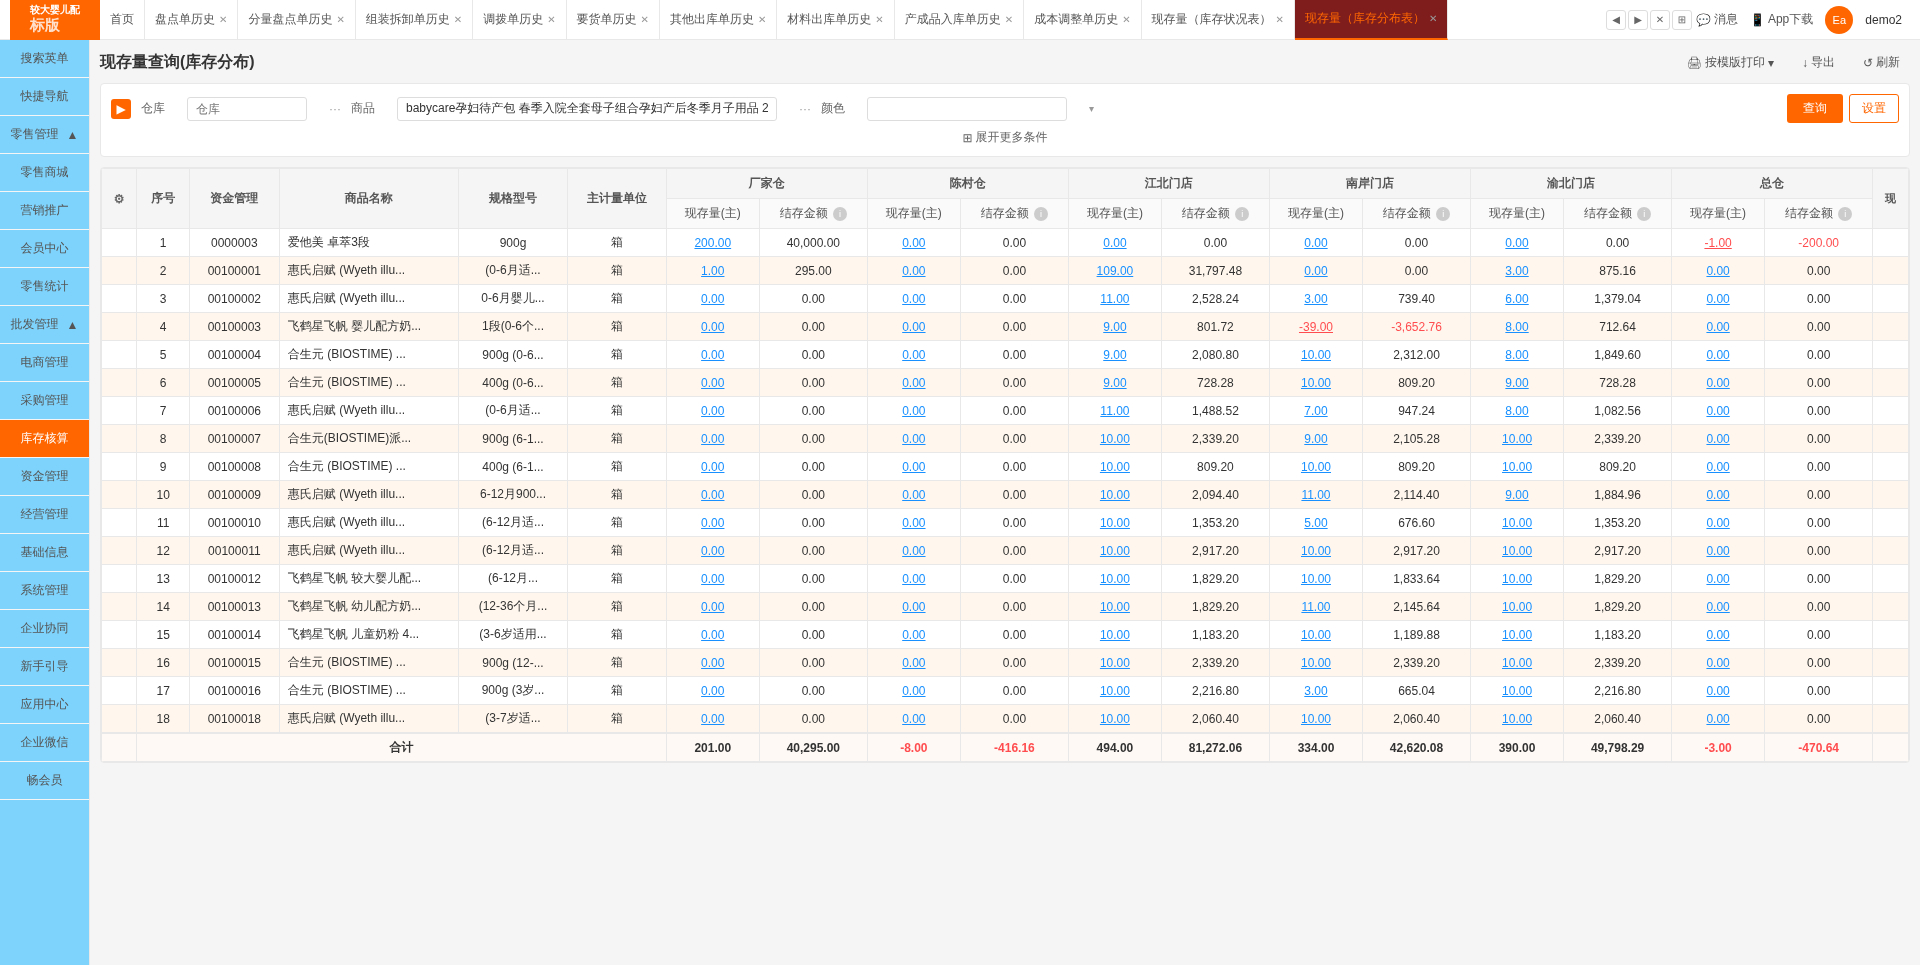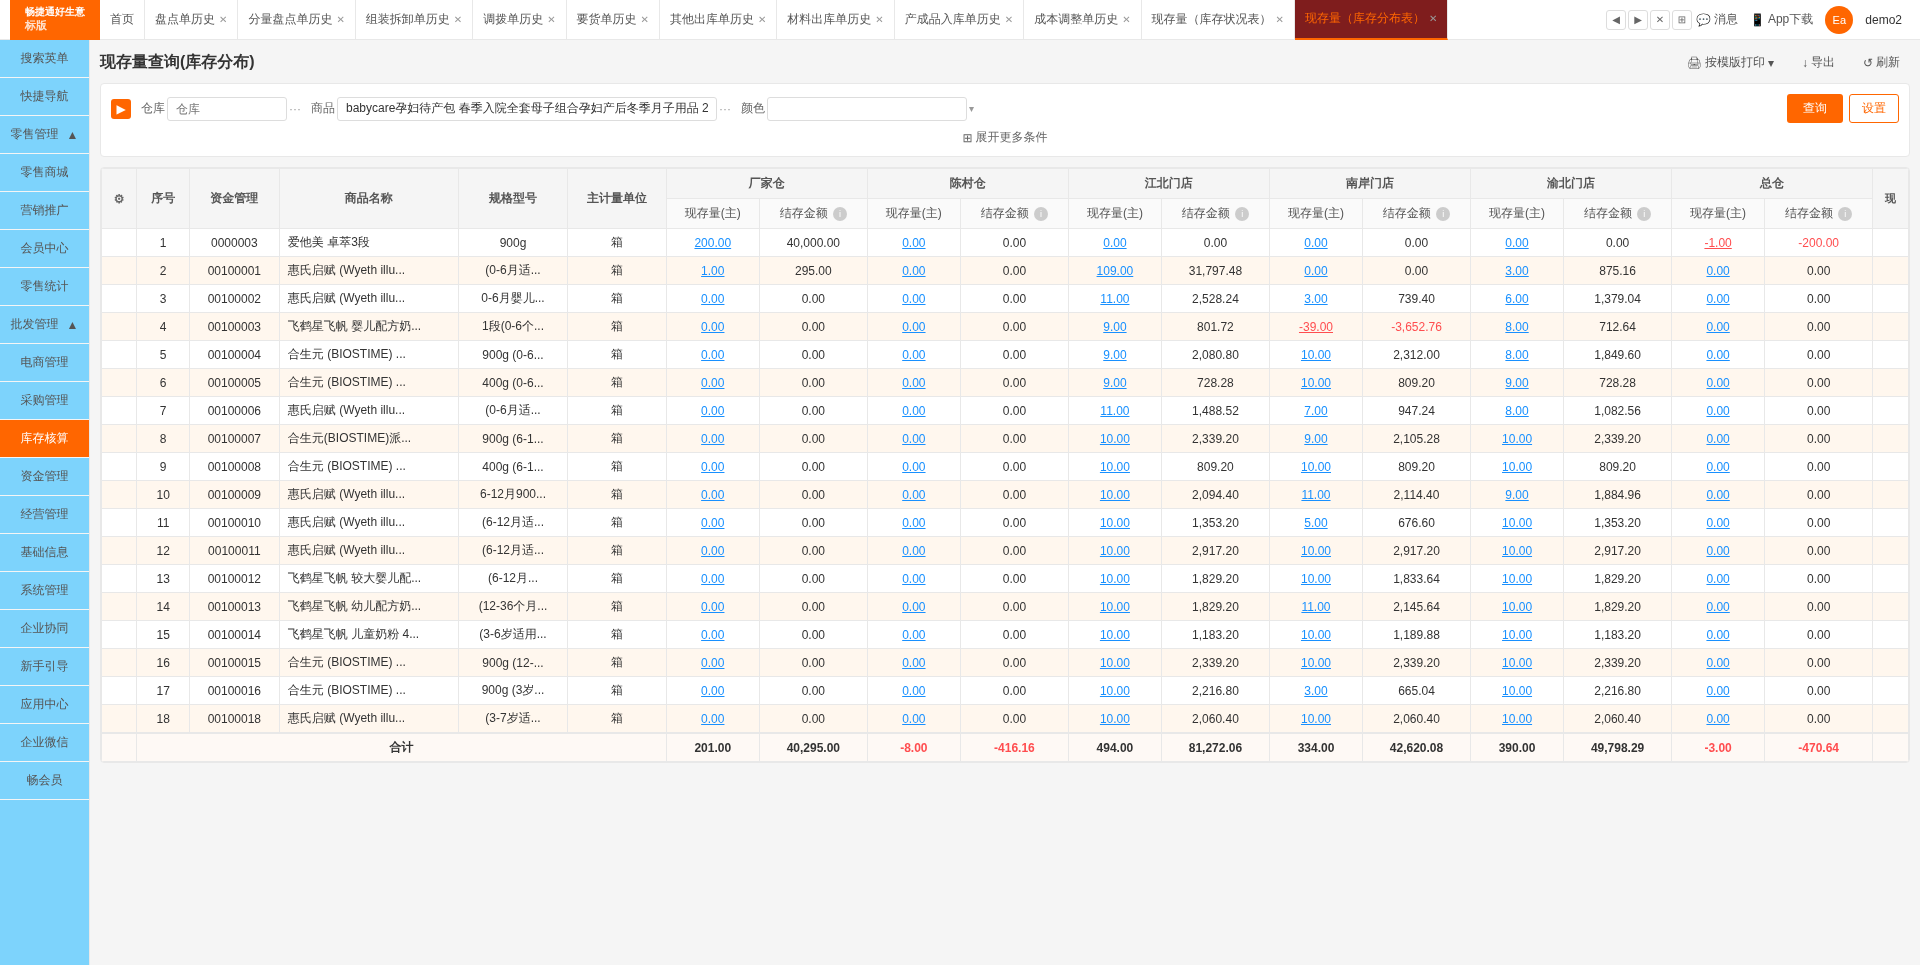--- a/index.html
+++ b/index.html
@@ -146,21 +146,21 @@
     }
     .filter-row {
       display: flex;
       align-items: center;
       gap: 10px;
       flex-wrap: wrap;
     }
     .filter-group {
       display: flex;
       align-items: center;
-      gap: 2px;
+      gap: 22px;
     }
     .filter-label {
       color: #666;
       white-space: nowrap;
       font-size: 12px;
     }
     .filter-input {
       border: 1px solid #ddd;
       border-radius: 3px;
       padding: 4px 8px;
@@ -243,22 +243,22 @@
       background: #ccc; color: #fff; font-size: 9px; line-height: 14px;
       text-align: center; cursor: pointer; margin-left: 2px;
     }
   </style>
 </head>
 <body>
 
 <div class="top-bar">
   <div class="top-bar-logo">
     <div>
-      <div style="font-size:10px;line-height:1.2">畅捷通好生意</div>
-      <div style="font-size:11px;opacity:0.8">标版</div>
+      <div style="font-size:10px;line-height:1.2">较大婴儿配</div>
+      <div style="font-size:15px;opacity:0.8">标版</div>
     </div>
   </div>
   <div class="tab-strip" id="tab-strip">
       <div class="tab-item">
         <span>首页</span>
       </div>
       <div class="tab-item">
         <span>盘点单历史</span>
         <span class="close-btn">✕</span>
       </div>

